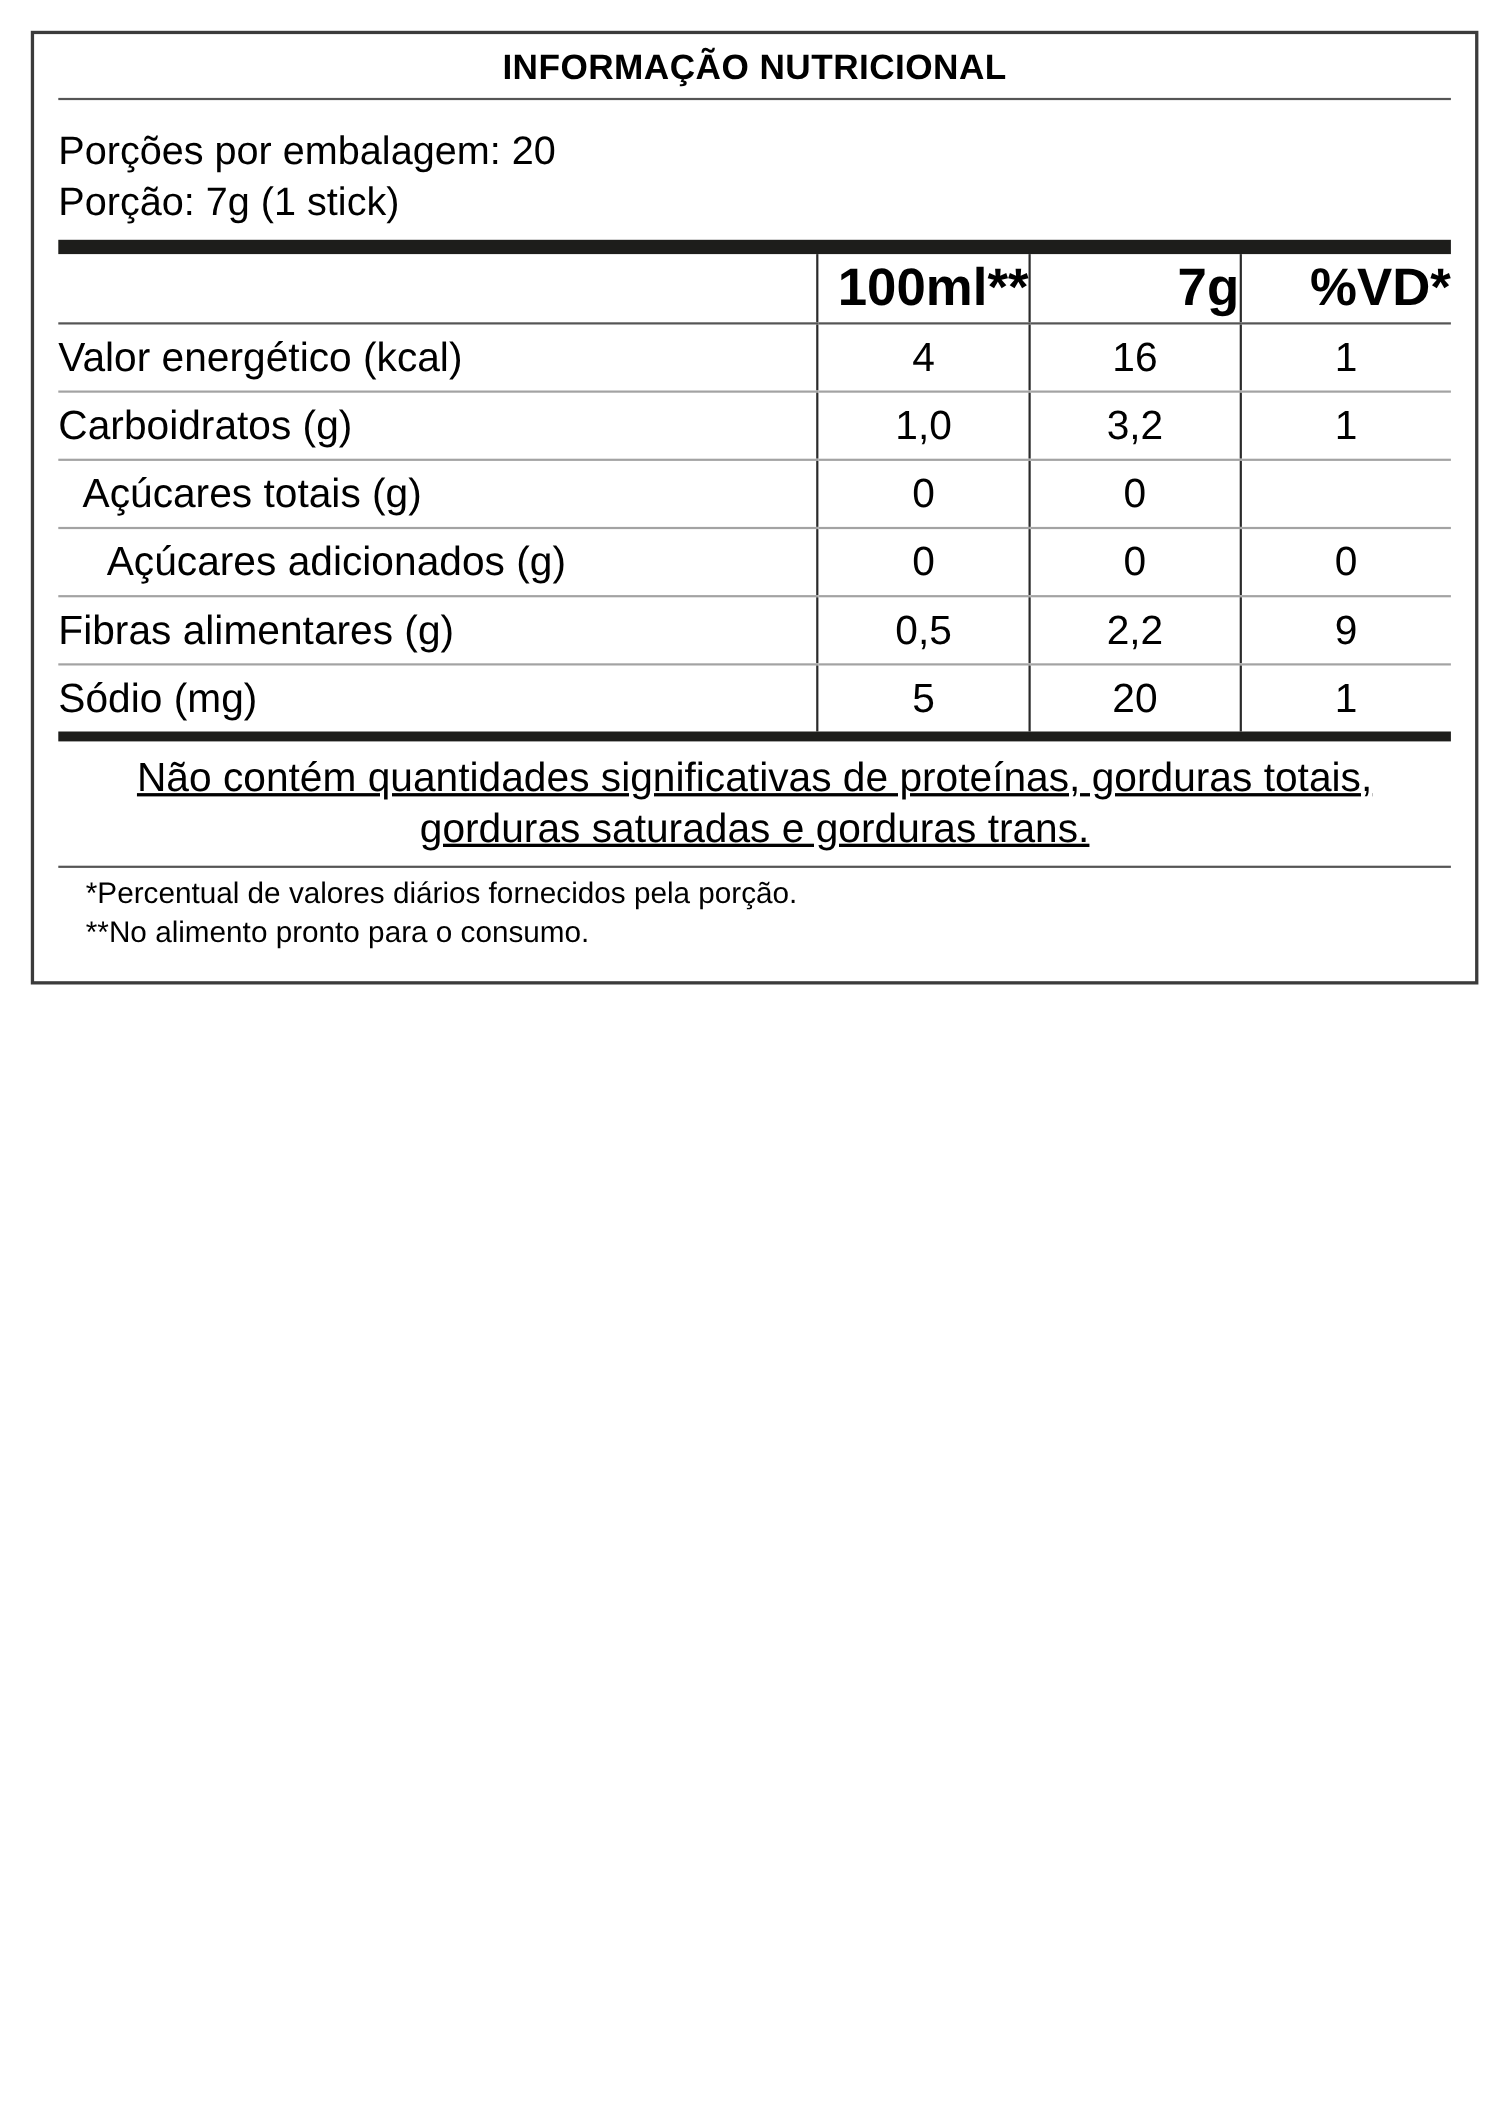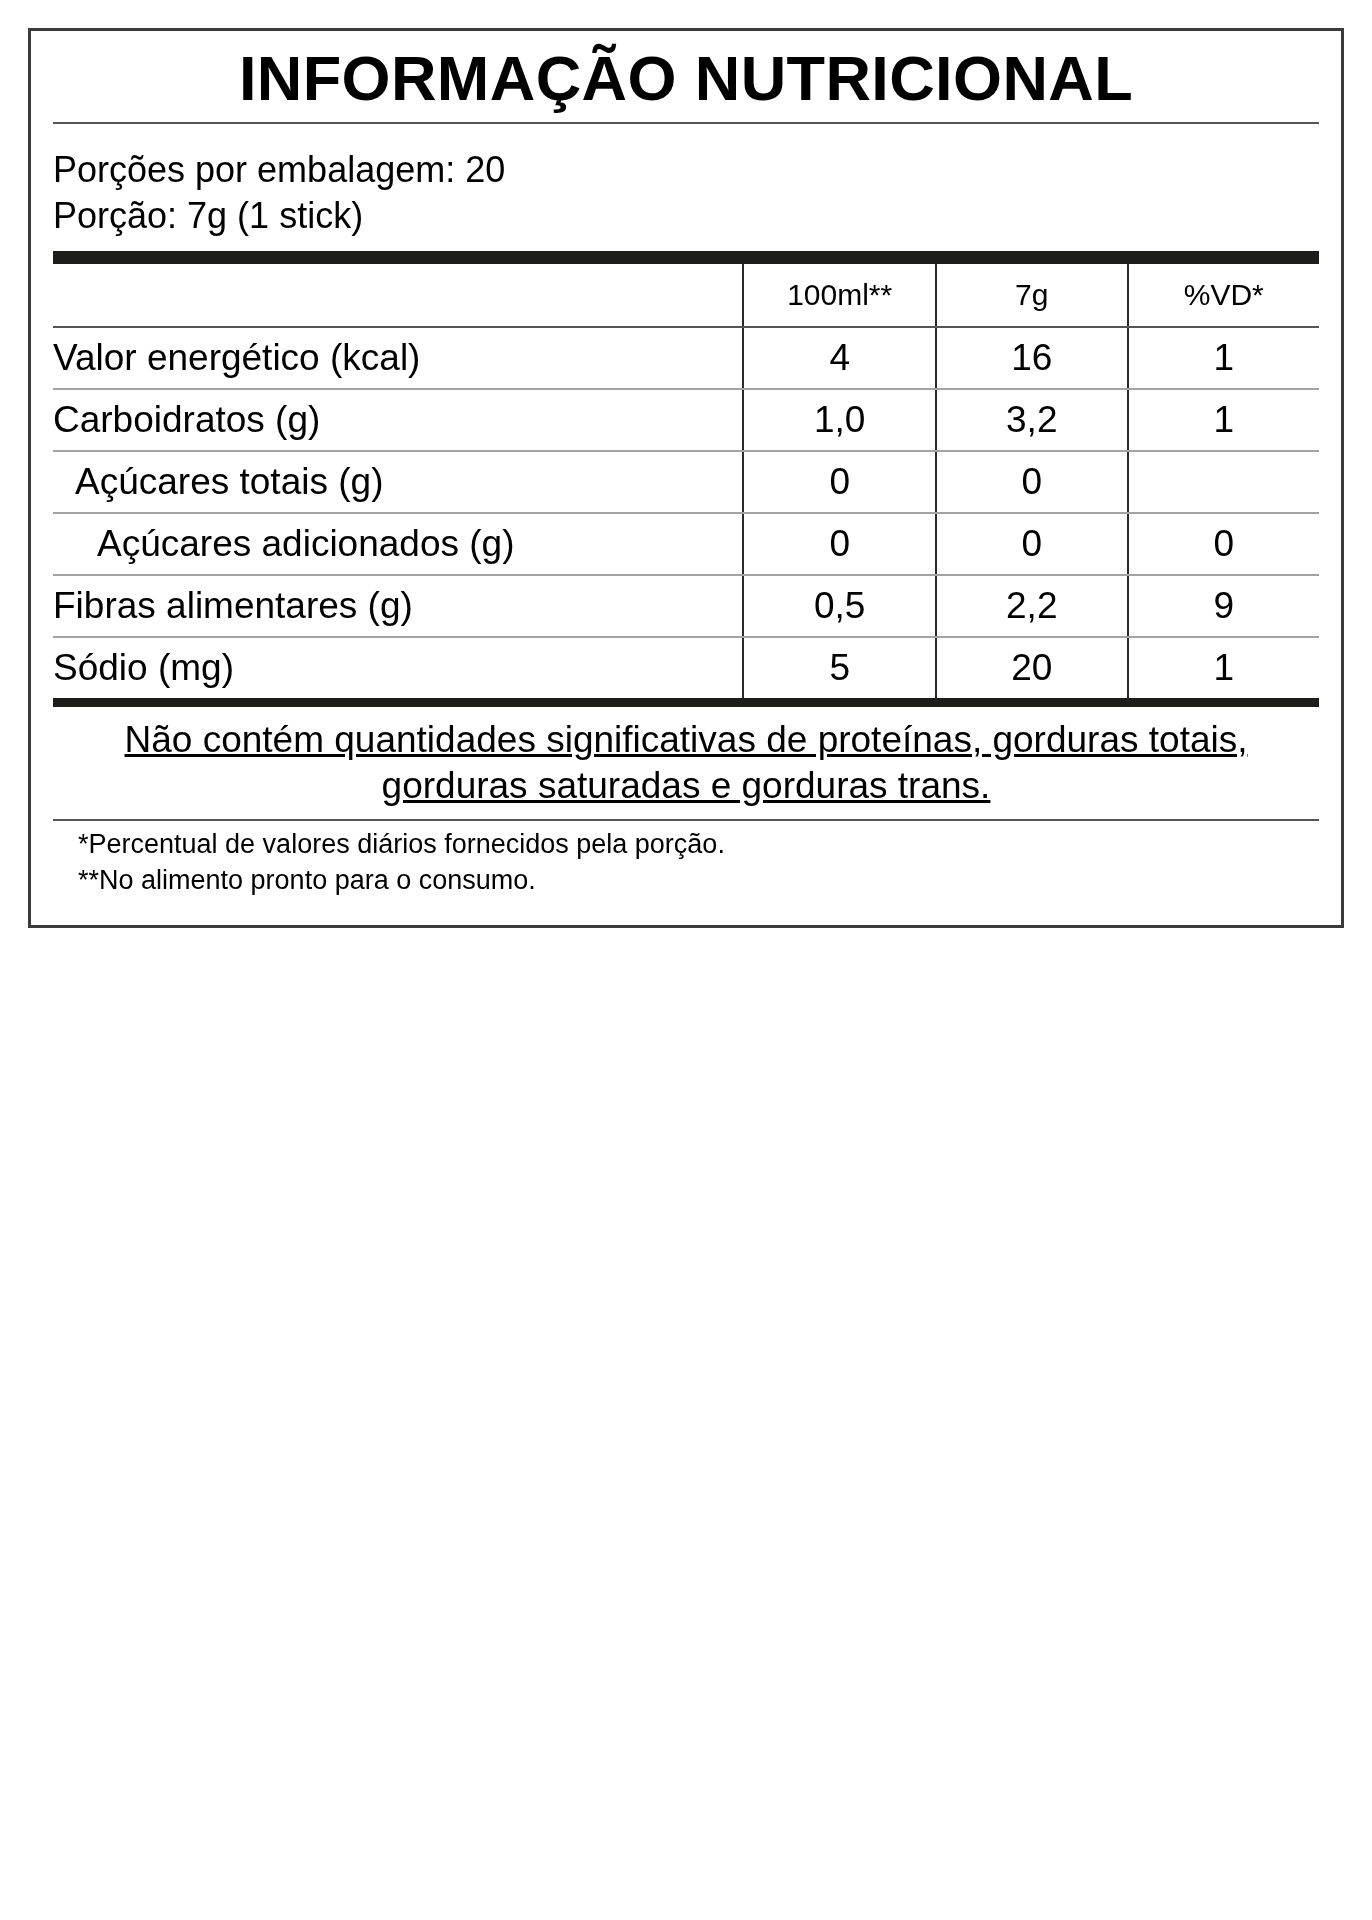--- a/index.html
+++ b/index.html
@@ -28,21 +28,21 @@
     box-sizing: border-box;
     width: 1316px;
     border: 3px solid #3b3b3b;
     background: #ffffff;
     padding: 0 22px 26px 22px;
   }
 
   
   .title {
     text-align: center;
-    font-size: 63px;
+    font-size: 32px;
     font-weight: 700;
     letter-spacing: 0.4px;
     line-height: 1.06;
     padding: 14px 0 10px 0;
     white-space: nowrap;
   }
   .rule-thin {
     height: 0;
     border-top: 2px solid #555555;
     margin: 0;
@@ -82,23 +82,23 @@
   table.nutri col.c-v3   { width: 157px; }
 
   table.nutri th,
   table.nutri td {
     padding: 0;
     vertical-align: middle;
   }
 
   
   tr.head th {
-    font-size: 30px;
-    font-weight: 400;
-    text-align: center;
+    font-size: 48px;
+    font-weight: 700;
+    text-align: right;
     height: 62px;
     line-height: 62px;
     border-bottom: 2px solid #555555;
     white-space: nowrap;
   }
   tr.head th.name-col {
     border-bottom: 2px solid #555555;
   }
   tr.head th.val {
     border-left: 2px solid #2a2a2a;

